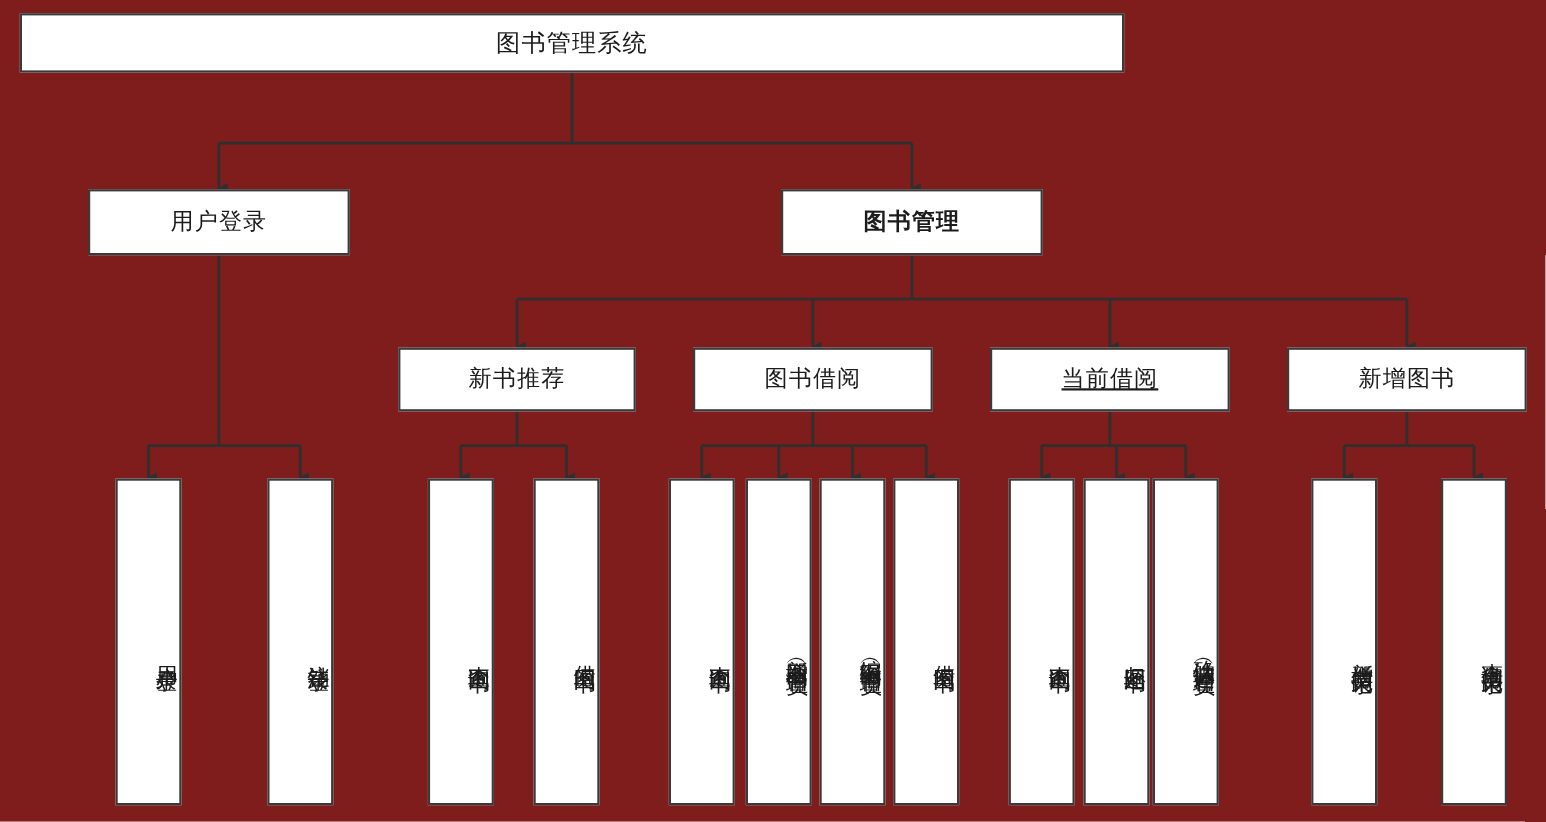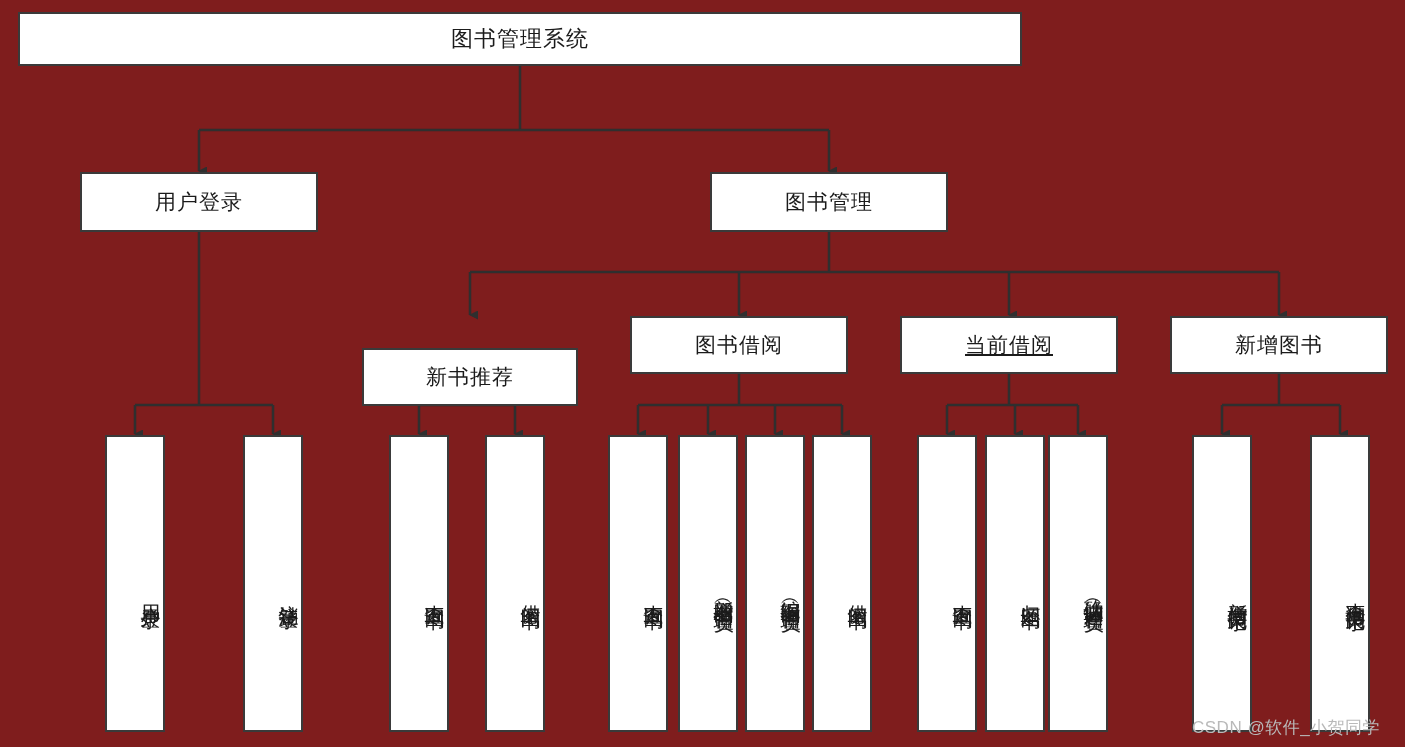--- a/index.html
+++ b/index.html
@@ -118,24 +118,24 @@
       </g>
   </svg>
 
   <div id="node-layer">
       <div class="node horiz root" style="left: 18px; top: 12px; width: 1004px; height: 54px;">
         <span class="nlabel">图书管理系统</span>
       </div>
       <div class="node horiz" style="left: 80px; top: 172px; width: 238px; height: 60px;">
         <span class="nlabel">用户登录</span>
       </div>
-      <div class="node horiz" style="left: 710px; top: 172px; width: 238px; height: 60px;">
+      <div class="node horiz" style="left: 710px; top: 172px; width: 238px; height: 60px; font-weight: bold;">
         <span class="nlabel">图书管理</span>
       </div>
-      <div class="node horiz" style="left: 362px; top: 316px; width: 216px; height: 58px; margin-top: 32px;">
+      <div class="node horiz" style="left: 362px; top: 316px; width: 216px; height: 58px;">
         <span class="nlabel">新书推荐</span>
       </div>
       <div class="node horiz" style="left: 630px; top: 316px; width: 218px; height: 58px; align-items: center;">
         <span class="nlabel">图书借阅</span>
       </div>
       <div class="node horiz" style="left: 900px; top: 316px; width: 218px; height: 58px; text-decoration: underline;">
         <span class="nlabel">当前借阅</span>
       </div>
       <div class="node horiz" style="left: 1170px; top: 316px; width: 218px; height: 58px;">
         <span class="nlabel">新增图书</span>
@@ -174,14 +174,13 @@
         <span class="nlabel">确认归还（管理员）</span>
       </div>
       <div class="node vert" style="left: 1192px; top: 435px; width: 60px; height: 297px;">
         <span class="nlabel">新增借阅记录</span>
       </div>
       <div class="node vert" style="left: 1310px; top: 435px; width: 60px; height: 297px;">
         <span class="nlabel">查询借阅记录</span>
       </div>
     </div>
 
-  <div id="watermark" style="left: 1192px; top: 716px;">CSDN @软件_小贺同学</div>
 </div>
 
 </body></html>

